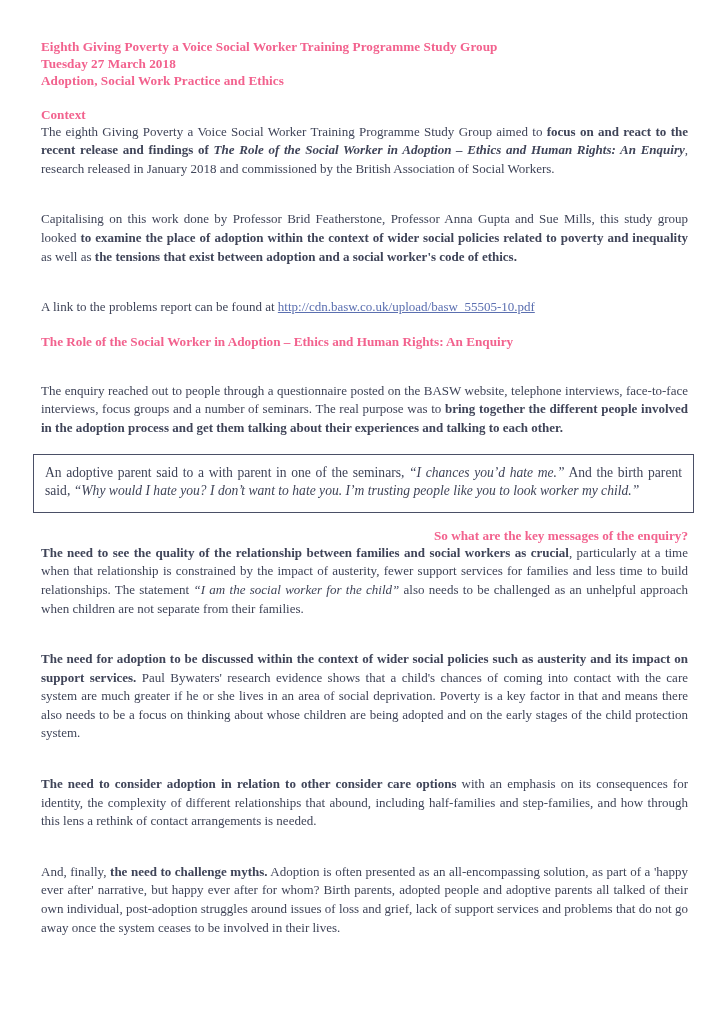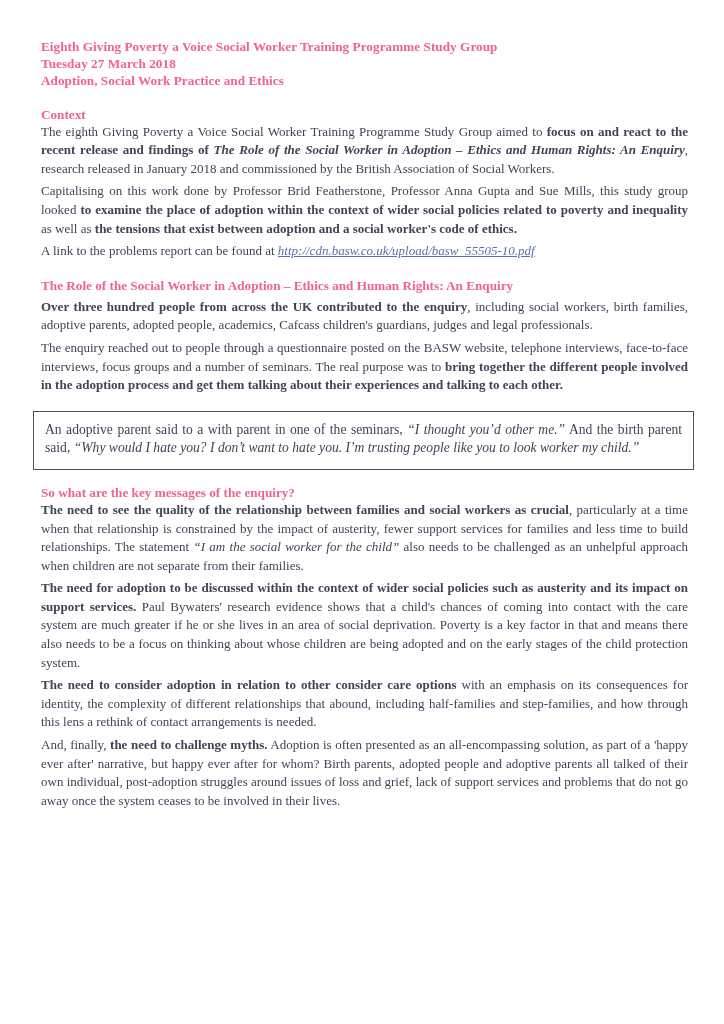--- a/index.html
+++ b/index.html
@@ -31,37 +31,36 @@
     letter-spacing: 0.05px;
   }
   .doc-title div { white-space: nowrap; }
   .heading {
     color: #f2628e;
     font-weight: bold;
     font-size: 13.2px;
     line-height: 16px;
     margin-top: 17px;
   }
-  .heading.tight { margin-top: 15px; }
+  .heading.tight { margin-top: 15px; text-align: right; }
   p.body {
     margin: 0;
     font-size: 13px;
     line-height: 18.6px;
     text-align: justify;
     text-justify: inter-word;
     hyphens: manual;
   }
-  p.gap { margin-top: 4px; }
+  p.gap { margin-top: 32px; }
   b, strong { font-weight: bold; }
   i, em { font-style: italic; }
   .bi { font-weight: bold; font-style: italic; }
   a.link {
     color: #5b6fb0;
     text-decoration: underline;
-    font-style: italic;
   }
   .quote-box {
     box-sizing: border-box;
     margin-top: 16px;
     margin-left: -8px;
     margin-right: -4px;
     width: 661px;
     border: 1px solid #4a4f66;
     padding: 9px 11px 11px 11px;
   }
@@ -87,26 +86,25 @@
 
   <p class="body"><span>The eighth Giving Poverty a Voice Social Worker Training Programme Study Group aimed to </span><b>focus on and react to the recent release and findings of </b><span class="bi">The Role of the Social Worker in Adoption – Ethics and Human Rights: An Enquiry</span><span>, research released in January 2018 and commissioned by the British Association of Social Workers.</span></p>
 
   <p class="body gap"><span>Capitalising on this work done by Professor Brid Featherstone, Professor Anna Gupta and Sue Mills, this study group looked </span><b>to examine the place of adoption within the context of wider social policies related to poverty and inequality</b><span> as well as </span><b>the tensions that exist between adoption and a social worker's code of ethics.</b></p>
 
   <p class="body gap"><span>A link to the problems report can be found at </span><a class="link" href="#">http://cdn.basw.co.uk/upload/basw_55505-10.pdf</a></p>
 
   <div class="heading">The Role of the Social Worker in Adoption – Ethics and Human Rights: An Enquiry</div>
 
 
-  <p class="body gap"><b>Over three hundred people from across the UK contributed to the enquiry</b><span>, including social workers, birth families, adoptive parents, adopted people, academics, Cafcass children's guardians, judges and legal professionals.</span></p>
 
   <p class="body gap"><span>The enquiry reached out to people through a questionnaire posted on the BASW website, telephone interviews, face-to-face interviews, focus groups and a number of seminars. The real purpose was to </span><b>bring together the different people involved in the adoption process and get them talking about their experiences and talking to each other.</b></p>
 
   <div class="quote-box">
-    <p><span>An adoptive parent said to a with parent in one of the seminars, </span><i>“I thought you’d other me.”</i><span> And the birth parent said, </span><i>“Why would I hate you? I don’t want to hate you. I’m trusting people like you to look worker my child.”</i></p>
+    <p><span>An adoptive parent said to a with parent in one of the seminars, </span><i>“I chances you’d hate me.”</i><span> And the birth parent said, </span><i>“Why would I hate you? I don’t want to hate you. I’m trusting people like you to look worker my child.”</i></p>
   </div>
 
   <div class="heading tight">So what are the key messages of the enquiry?</div>
 
   <p class="body"><b>The need to see the quality of the relationship between families and social workers as crucial</b><span>, particularly at a time when that relationship is constrained by the impact of austerity, fewer support services for families and less time to build relationships. The statement </span><i>“I am the social worker for the child”</i><span> also needs to be challenged as an unhelpful approach when children are not separate from their families.</span></p>
 
   <p class="body gap"><b>The need for adoption to be discussed within the context of wider social policies such as austerity and its impact on support services.</b><span> Paul Bywaters' research evidence shows that a child's chances of coming into contact with the care system are much greater if he or she lives in an area of social deprivation. Poverty is a key factor in that and means there also needs to be a focus on thinking about whose children are being adopted and on the early stages of the child protection system.</span></p>
 
   <p class="body gap"><b>The need to consider adoption in relation to other consider care options</b><span> with an emphasis on its consequences for identity, the complexity of different relationships that abound, including half-families and step-families, and how through this lens a rethink of contact arrangements is needed.</span></p>
 

